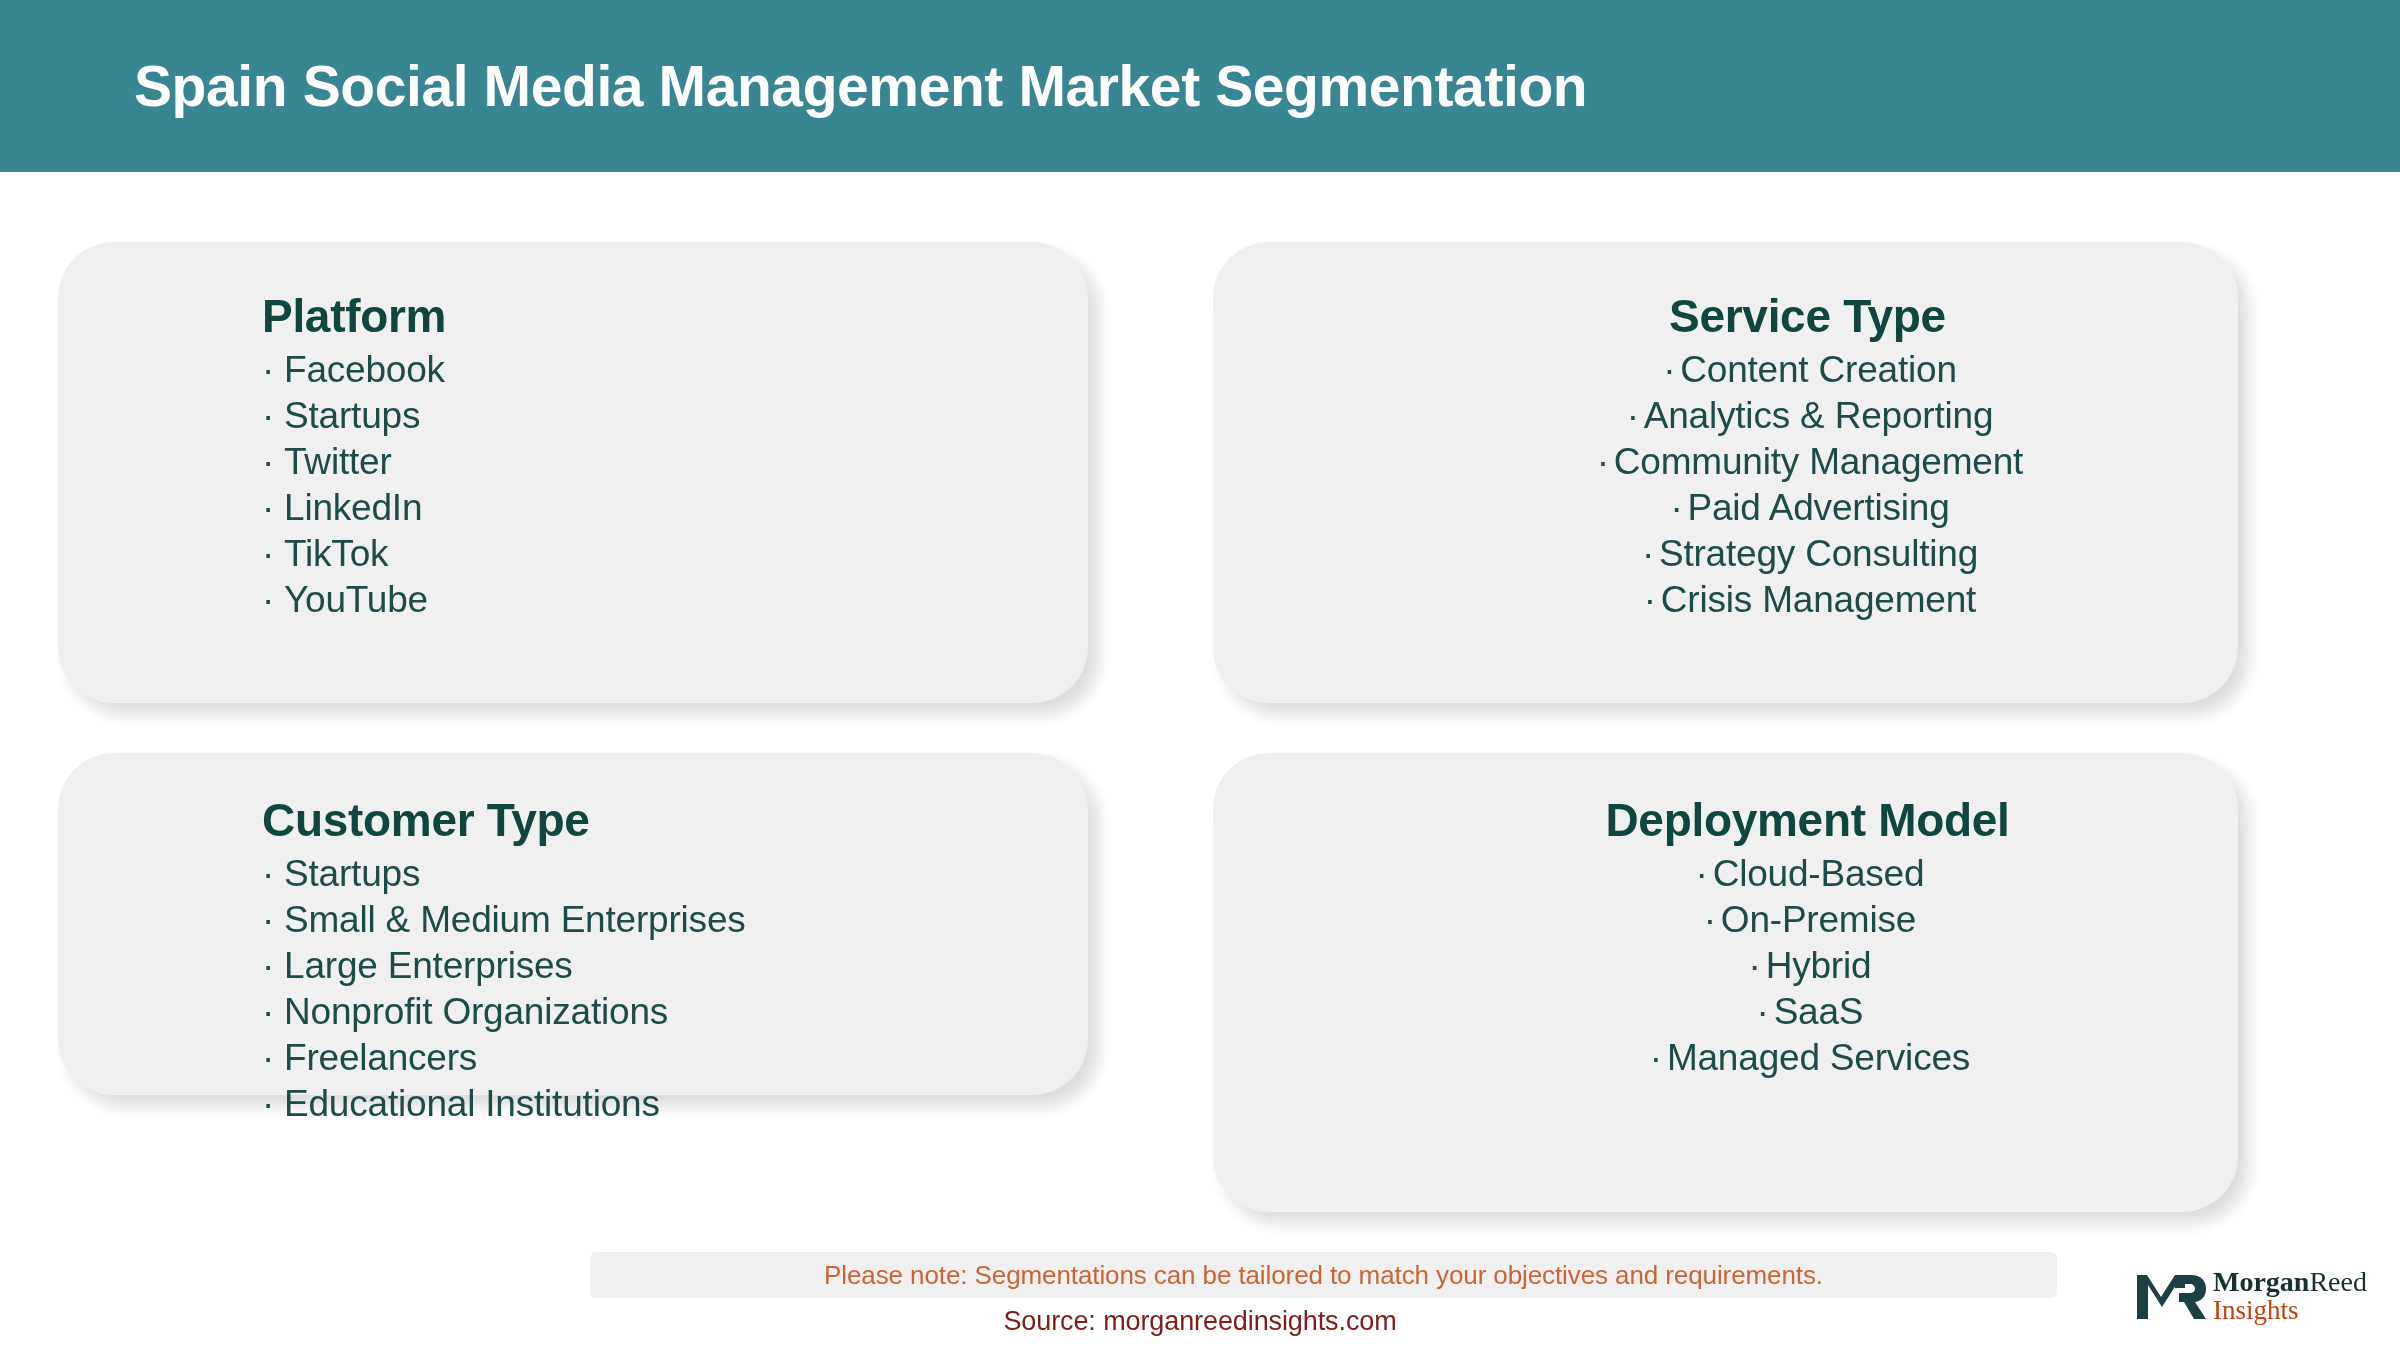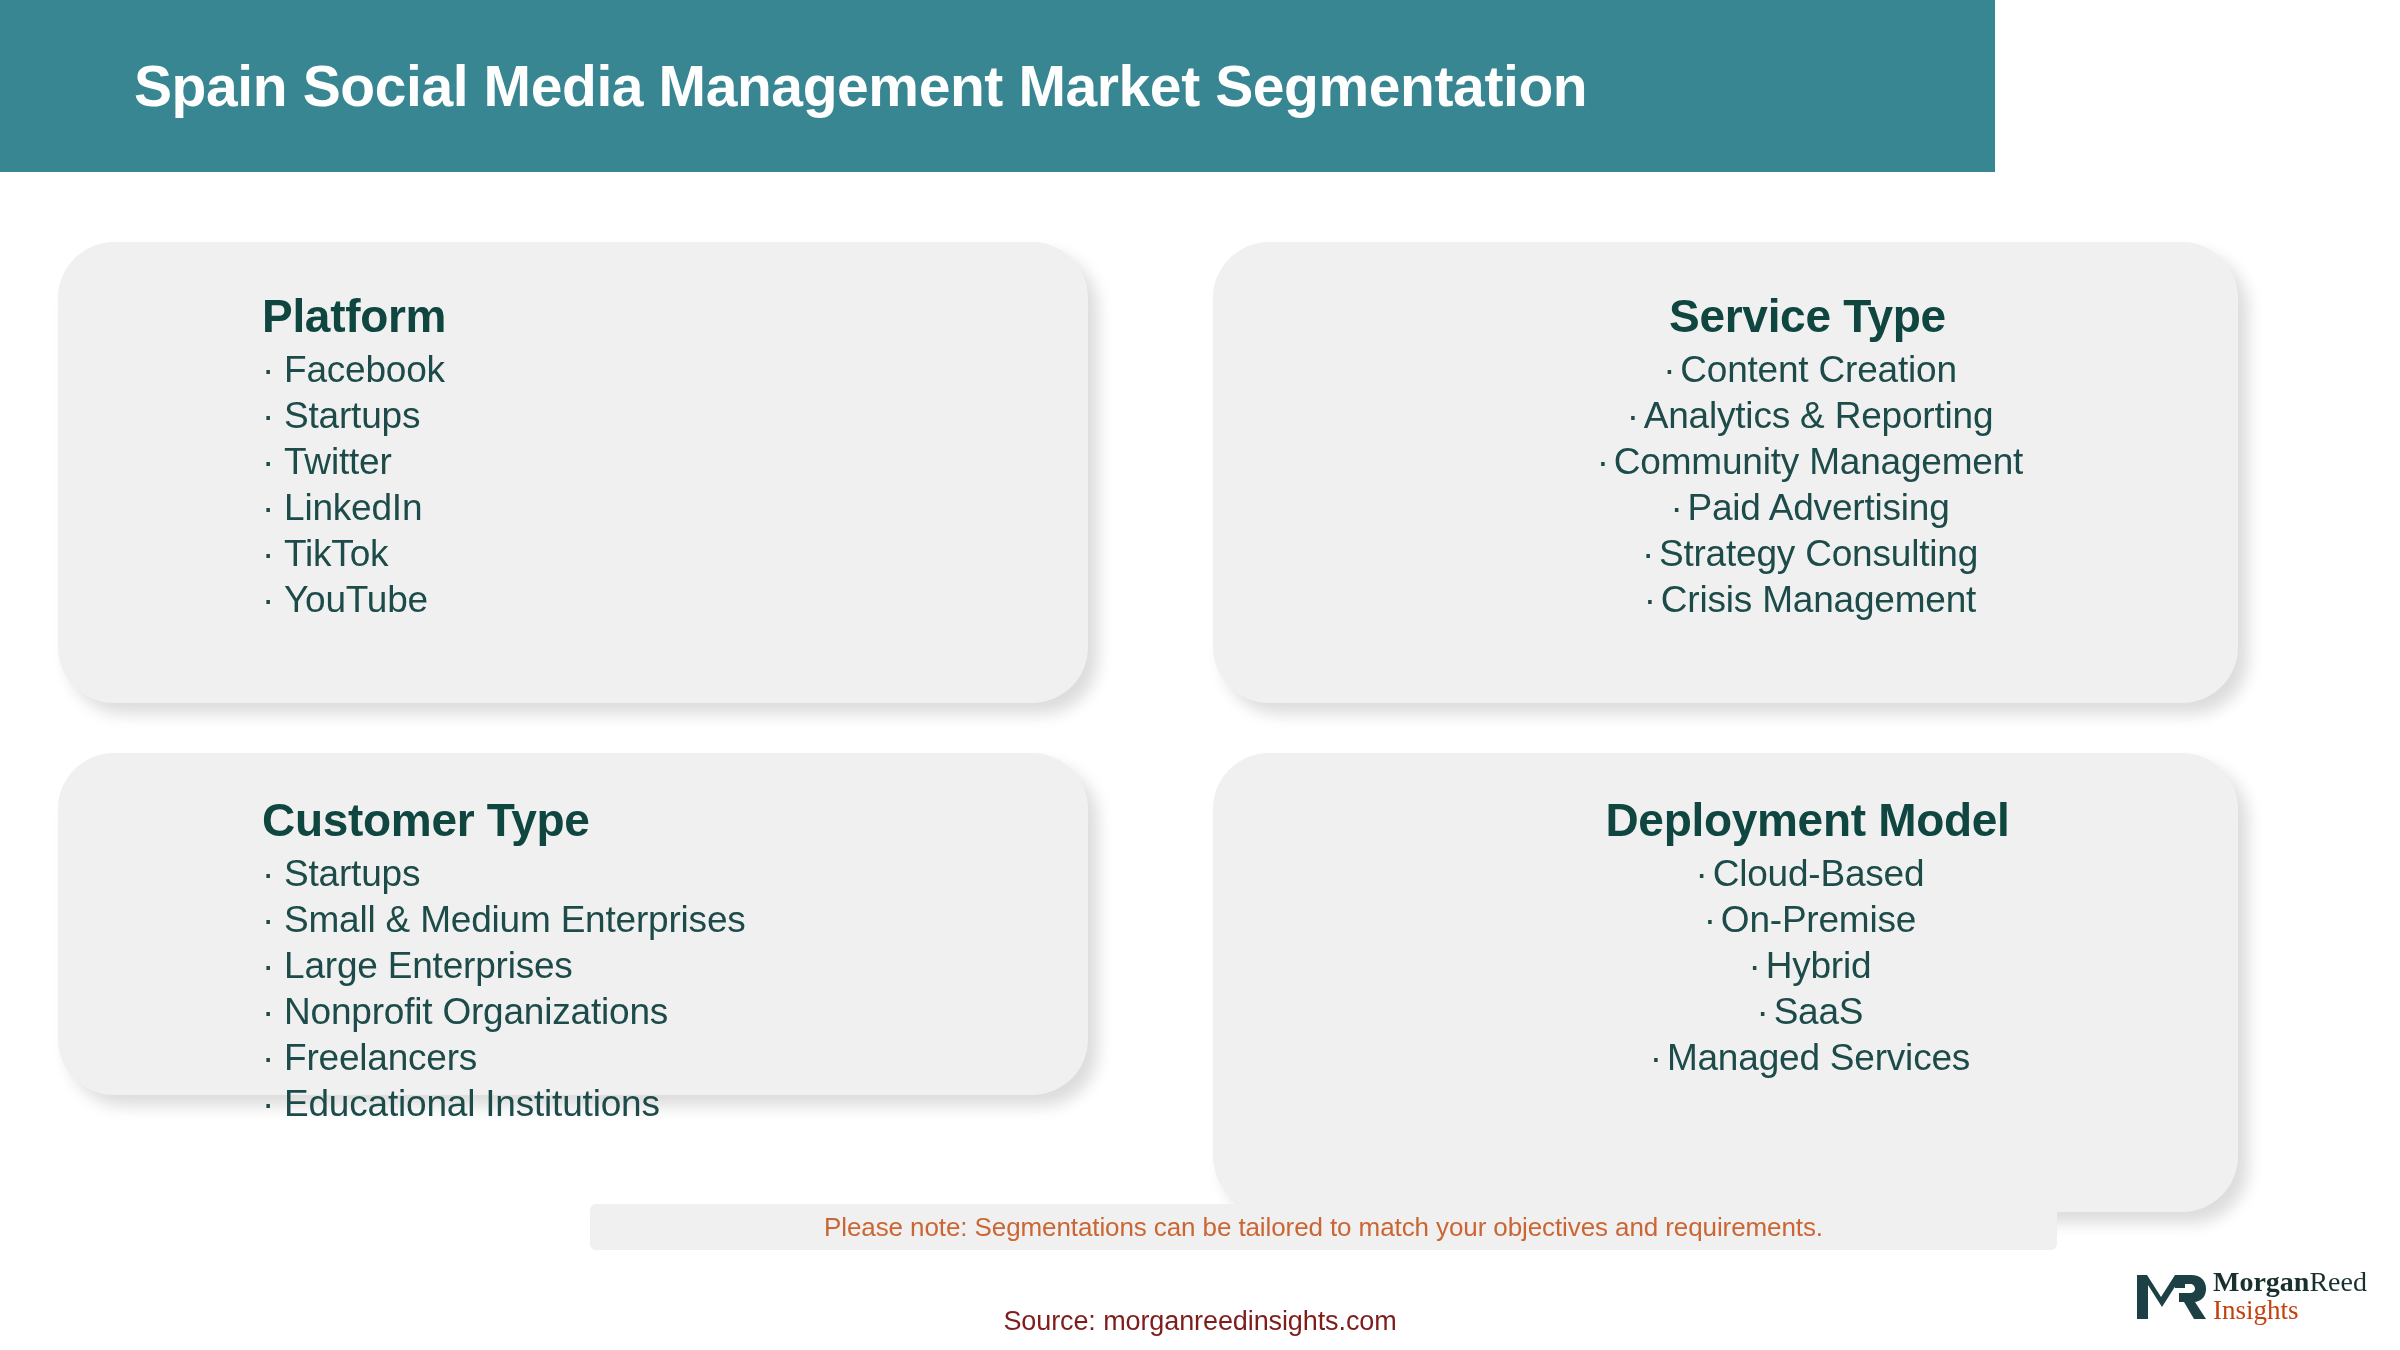--- a/index.html
+++ b/index.html
@@ -17,21 +17,21 @@
     width: 2400px;
     height: 1350px;
     background: #ffffff;
   }
 
   
   .header-bar {
     position: absolute;
     left: 0;
     top: 0;
-    width: 1995px;
+    width: 2400px;
     height: 172px;
     background: #378692;
     display: flex;
     align-items: center;
   }
   .header-title {
     margin-left: 134px;
     color: #ffffff;
     font-size: 57px;
     font-weight: bold;
@@ -95,21 +95,21 @@
   .card-list li .bullet {
     display: inline-block;
     width: 22px;
     color: #1c4b49;
   }
 
   
   .note-pill {
     position: absolute;
     left: 590px;
-    top: 1204px;
+    top: 1252px;
     width: 1467px;
     height: 46px;
     background: #f0f0f0;
     border-radius: 6px;
     display: flex;
     align-items: center;
     justify-content: center;
   }
   .note-text {
     color: #cb6634;

